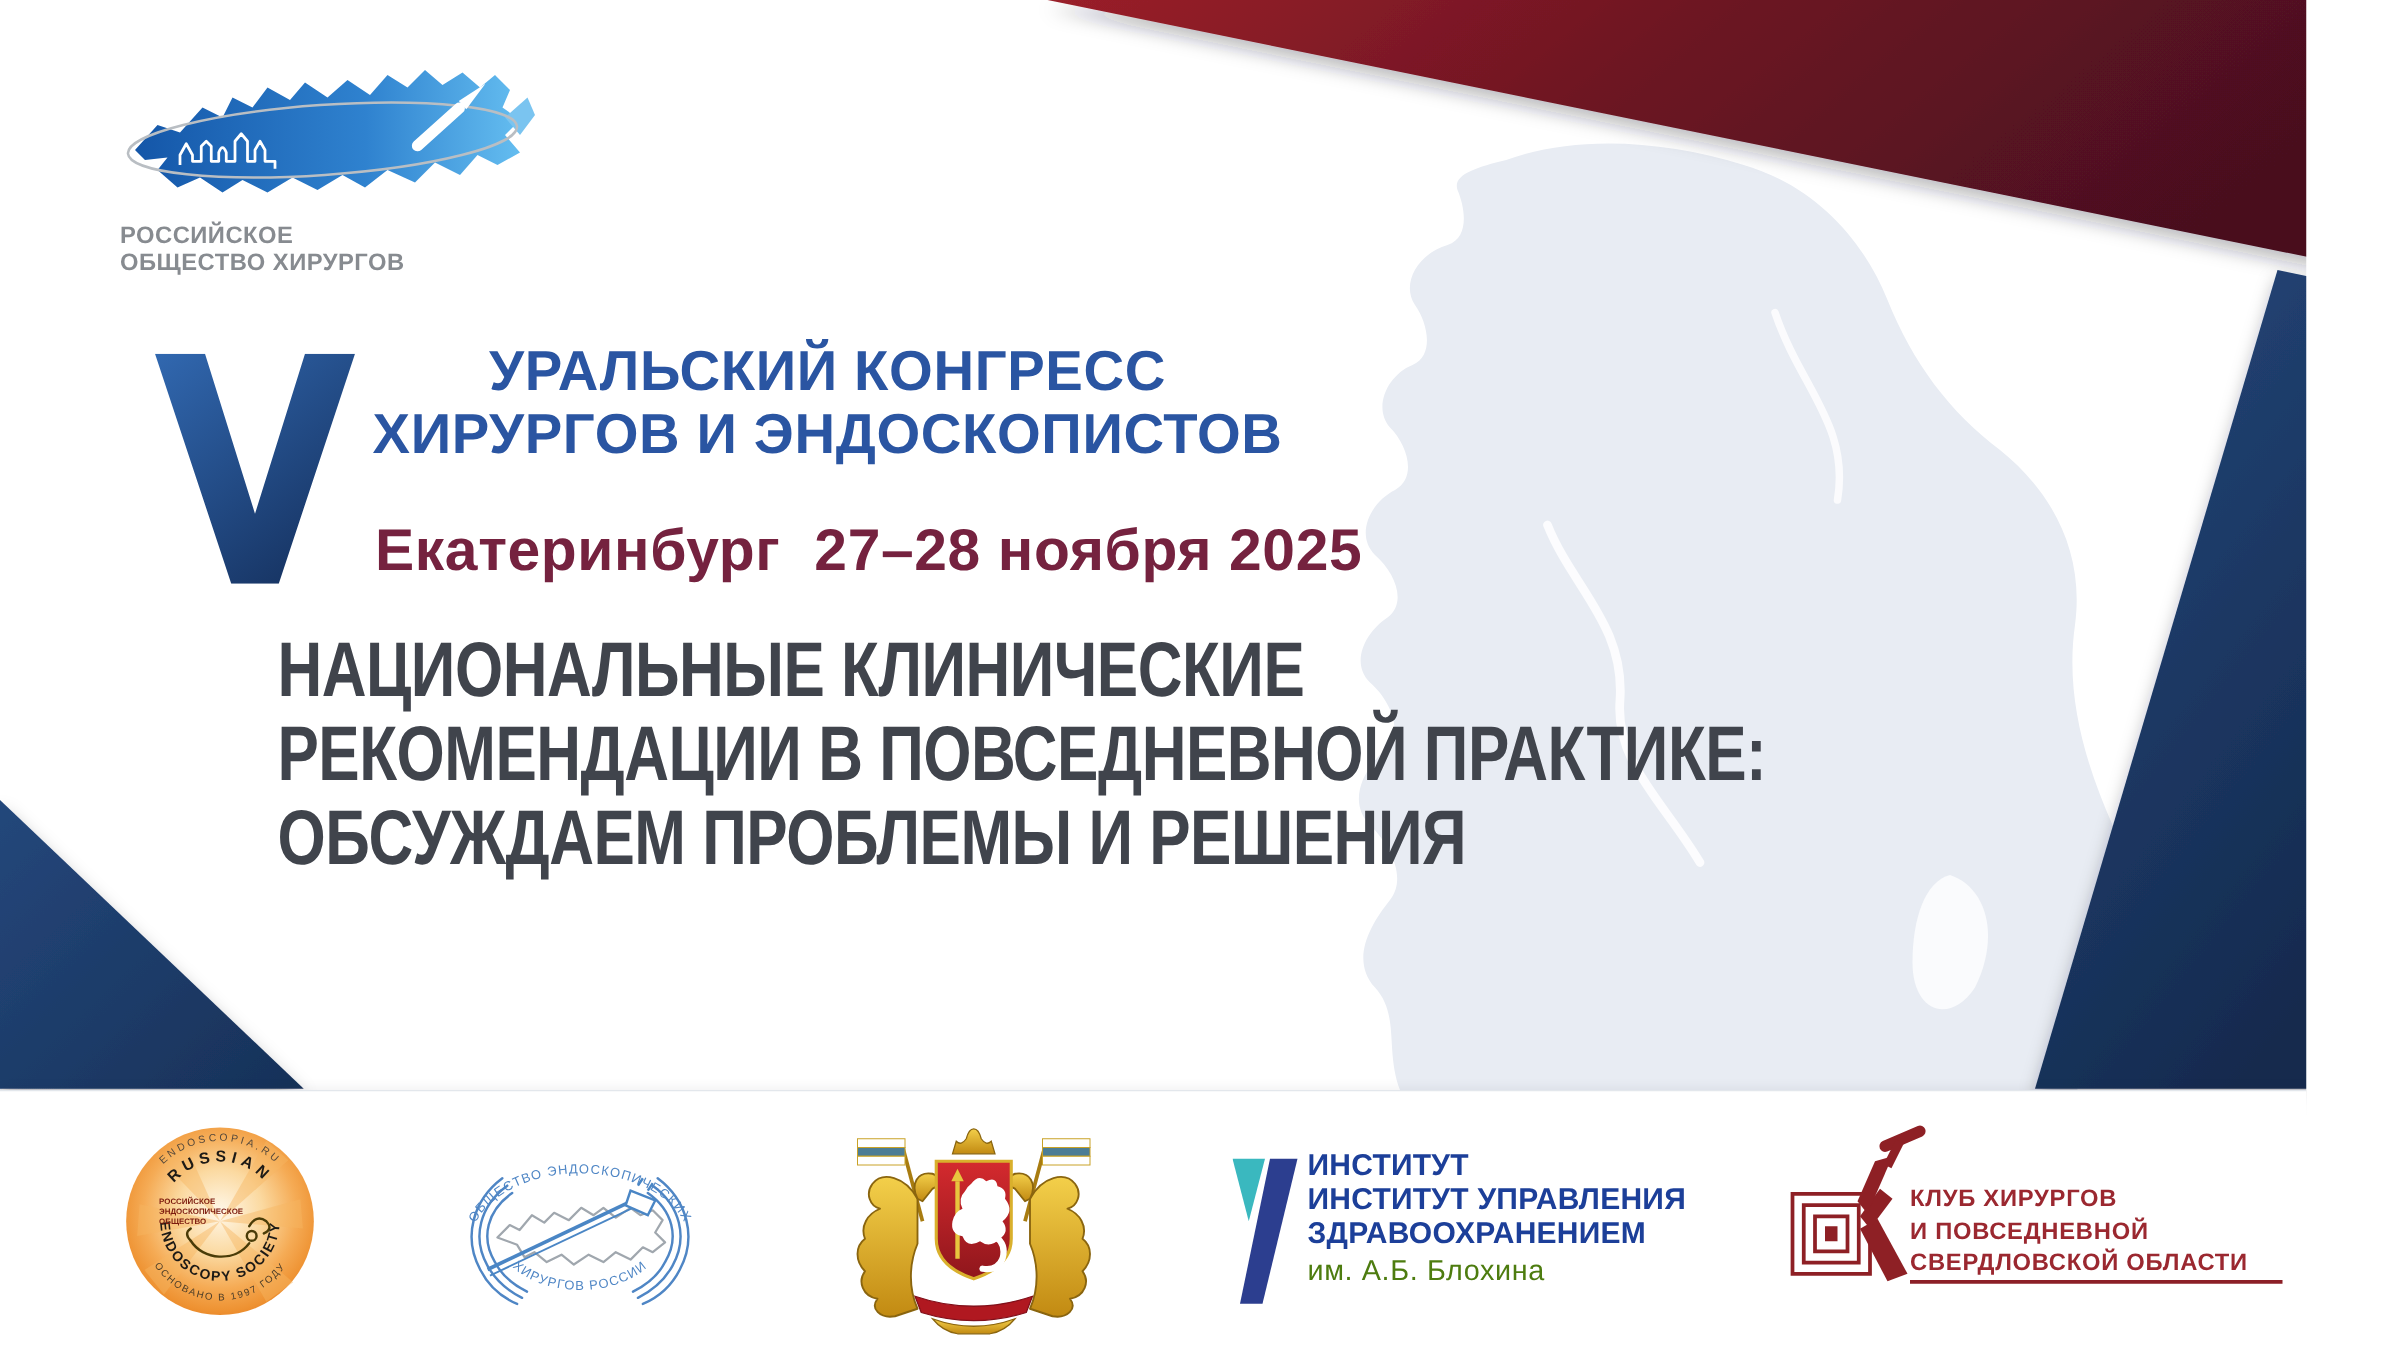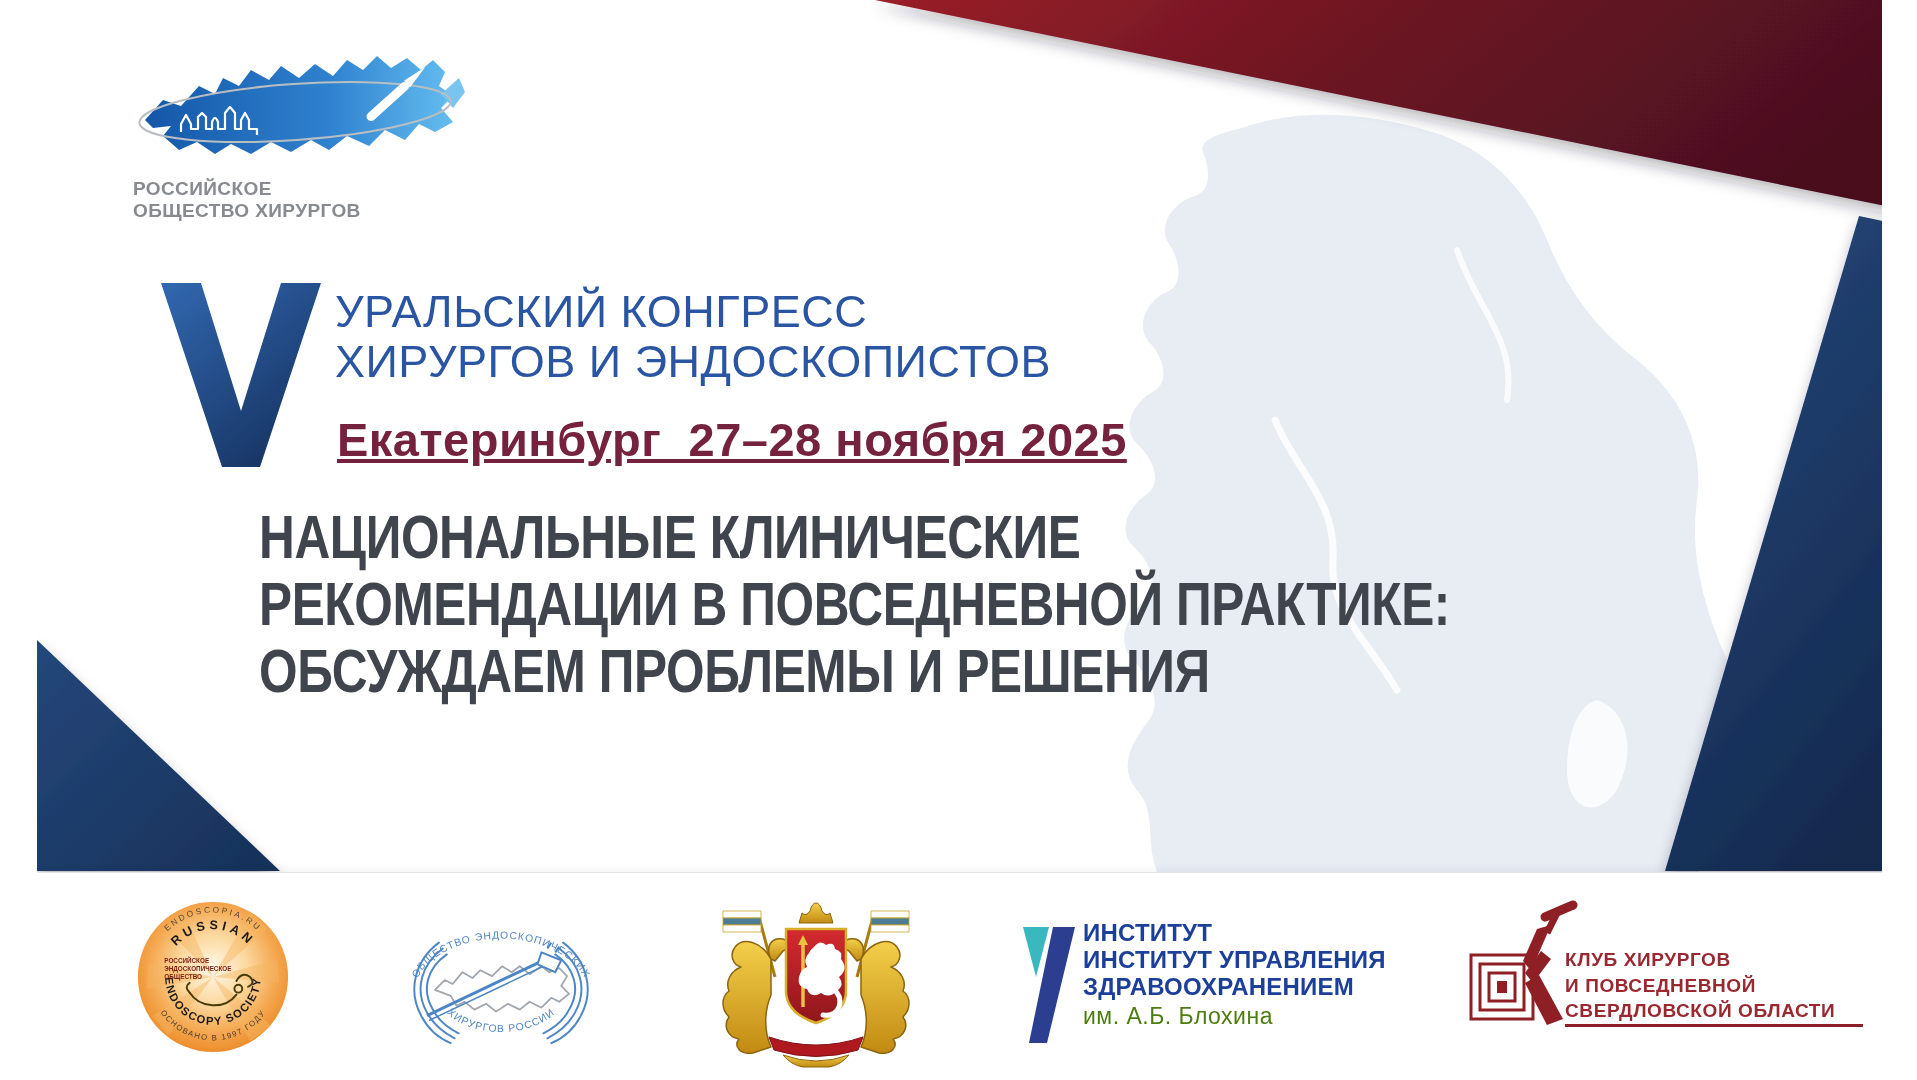--- a/index.html
+++ b/index.html
@@ -1,27 +1,27 @@
 <!DOCTYPE html>
 <html><head>
 <meta charset="utf-8">
 <style>
   html,body{margin:0;padding:0;background:#fff;}
   .stage{position:relative;width:1845px;height:1080px;background:#ffffff;overflow:hidden;
-         font-family:"Liberation Sans", sans-serif;margin-left:37px;}
+         font-family:"Liberation Sans", sans-serif;}
   .abs{position:absolute;}
   svg{display:block;}
   
   .rsh-text{left:96px;top:178px;font-weight:bold;font-size:19px;line-height:22px;
             color:#878b90;letter-spacing:.4px;}
   
-  .congress-title{left:298px;top:287px;font-weight:normal;font-size:45px;line-height:50px;
-                  color:#2a55a2;white-space:nowrap;letter-spacing:.5px;}
+  .congress-title{left:298px;top:272px;font-weight:bold;font-size:45px;line-height:50px;
+                  color:#2a55a2;white-space:nowrap;letter-spacing:.5px;text-align:center;}
   .congress-date{left:300px;top:412px;font-weight:600;font-size:47px;color:#75223f;
-                 white-space:pre;letter-spacing:.5px;text-decoration:underline;}
+                 white-space:pre;letter-spacing:.5px;}
   
   .headline{left:222px;top:503px;font-weight:bold;font-size:62px;line-height:67px;
             color:#40444c;white-space:nowrap;letter-spacing:-.5px;
             transform:scaleX(.8);transform-origin:top left;}
   
   .strip{left:0;top:872px;width:1917px;height:208px;background:#ffffff;z-index:2;
          border-top:1px solid #e3e7ec;box-shadow:0 -3px 7px rgba(30,40,60,.05);}
   .uiuz-text{left:1046px;top:46px;color:#1c3f99;font-weight:bold;font-size:24px;
              line-height:27px;white-space:nowrap;letter-spacing:.2px;}
   .uiuz-sub{font-weight:400;font-size:23px;color:#4d7c0f;margin-top:3px;letter-spacing:.5px;}

